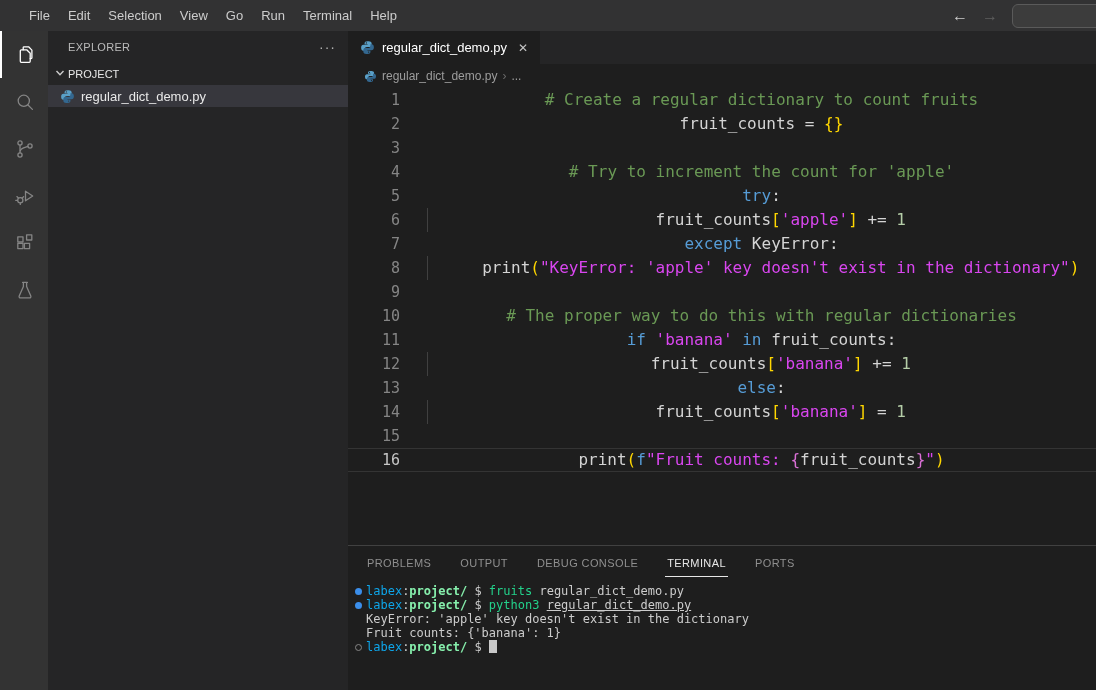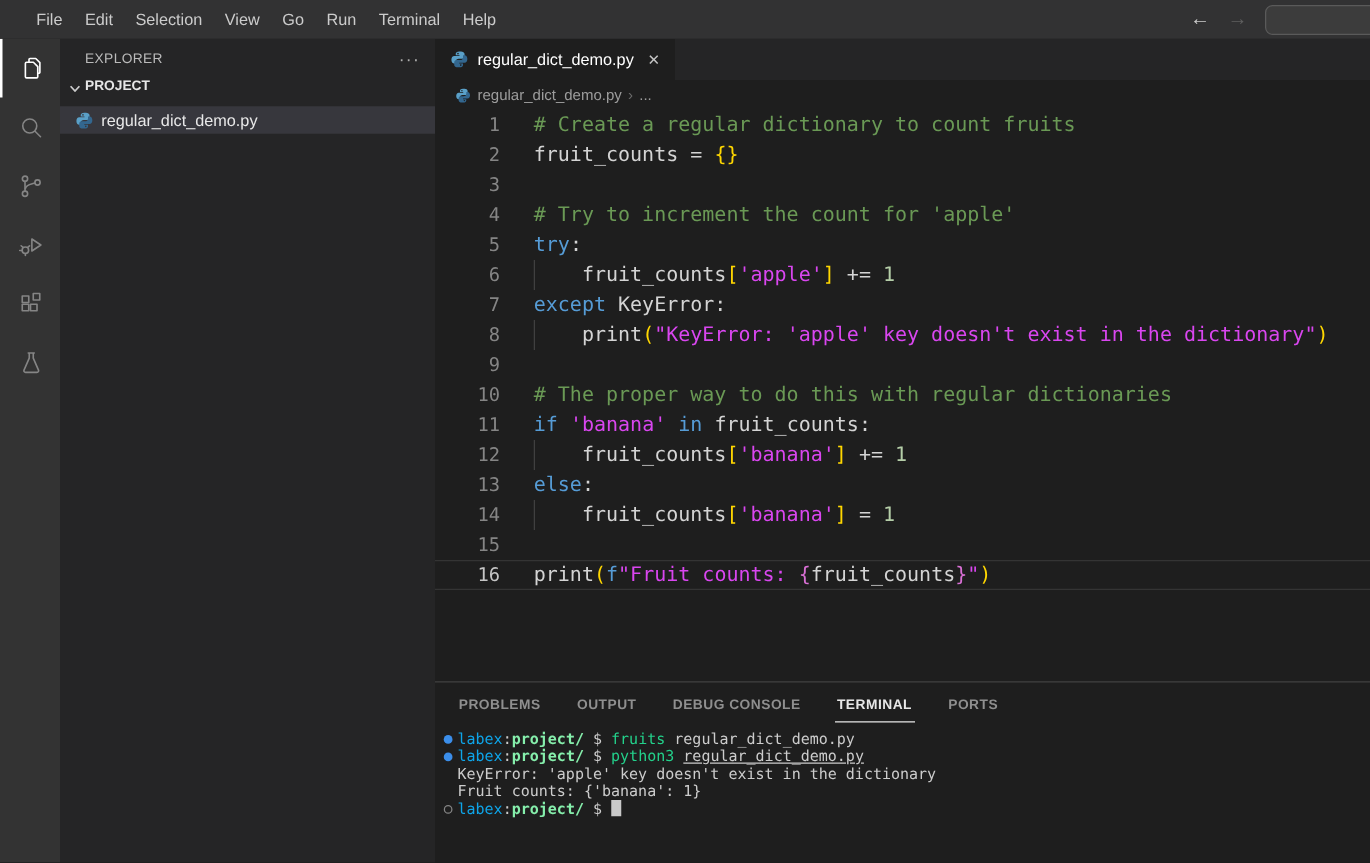--- a/index.html
+++ b/index.html
@@ -30,22 +30,22 @@
   .ab-item.active { border-left-color:#ffffff; color:#ffffff; }
   .ab-item svg { width:24px; height:24px; stroke:currentColor; fill:none;
                  stroke-width:1.3; stroke-linejoin:round; stroke-linecap:round; }
 
   
   .sidebar { width:300px; background:#252526; flex-shrink:0; color:#cccccc; }
   .sidebar-header { height:32px; display:flex; align-items:center; padding:0 12px 0 20px;
                     font-size:11px; color:#bbbbbb; }
   .sidebar-header .spacer { flex:1; }
   .more-actions { color:#b0b0b0; font-size:14px; letter-spacing:1px; }
-  .section-row { height:22px; display:flex; padding-left:4px;
-                 font-size:11px; font-weight:bold; color:#e7e7e7; }
+  .section-row { height:22px; display:flex; align-items:center; padding-left:4px;
+                 font-size:11px; font-weight:normal; color:#e7e7e7; }
   .chev svg { width:16px; height:16px; stroke:#cccccc; fill:none; stroke-width:1.4; }
   .file-row { height:22px; display:flex; align-items:center; background:#37373d;
               padding-left:12px; gap:6px; font-size:13px; color:#e8e8e8; }
   .py-icon svg { width:15px; height:15px; display:block; }
 
   
   .editor-col { flex:1; display:flex; flex-direction:column; background:#1e1e1e; min-width:0; }
   .tabbar { height:33px; background:#252526; display:flex; flex-shrink:0; }
   .tab { background:#1e1e1e; display:flex; align-items:center; gap:7px; padding:0 12px;
          font-size:13px; color:#ffffff; }
@@ -53,33 +53,33 @@
   .breadcrumb { height:24px; display:flex; align-items:center; gap:5px; padding-left:16px;
                 font-size:12px; color:#9d9d9d; flex-shrink:0; }
   .crumb-sep { color:#6a6a6a; }
   .breadcrumb .py-icon svg { width:13px; height:13px; }
 
   
   .code { flex:1; overflow:hidden; font-family:"DejaVu Sans Mono", monospace;
           font-size:16px; }
   .line { display:flex; height:24px; line-height:24px; }
   .gutter { width:52px; flex-shrink:0; text-align:right; color:#858585; font-size:15px; }
-  .lcontent { margin-left:27px; white-space:pre; position:relative; flex:1; color:#d4d4d4; }
+  .lcontent { margin-left:27px; white-space:pre; position:relative; flex:1; color:#d4d4d4;text-align:center; }
   .line.guide .lcontent::before { content:""; position:absolute; left:0; top:0; bottom:0;
                                   width:1px; background:#404040; }
   .line.current { box-shadow: inset 0 1px 0 rgba(255,255,255,.10),
                               inset 0 -1px 0 rgba(255,255,255,.10); }
   .line.current .gutter { color:#c6c6c6; }
   .cm { color:#6a9955; } .kw { color:#569cd6; } .str { color:#d946ef; }
   .num { color:#b5cea8; } .pln { color:#d4d4d4; } .b1 { color:#ffd700; }
   .b2 { color:#da70d6; }
 
   
   .panel { height:145px; flex-shrink:0; border-top:1px solid #414141; background:#1e1e1e; }
-  .panel-tabs { height:32px; display:flex; align-items:flex-end; padding-left:17px;font-weight:bold; }
+  .panel-tabs { height:32px; display:flex; align-items:center; padding-left:17px; }
   .panel-tab { font-size:11px; letter-spacing:.4px; color:#8f8f8f; margin-right:25px;
                padding:9px 2px 7px; border-bottom:1px solid transparent; }
   .panel-tab.active { color:#e7e7e7; border-bottom-color:#e7e7e7; }
 
   
   .terminal { padding:6px 0 0 4px; font-family:"DejaVu Sans Mono", monospace; }
   .trow { display:flex; height:14px; line-height:14px; font-size:12px; white-space:pre; }
   .tdec { width:14px; flex-shrink:0; display:flex; align-items:center; padding-left:3px; }
   .dot-filled { width:7px; height:7px; border-radius:50%; background:#3b8eea; }
   .dot-hollow { width:7px; height:7px; border-radius:50%; border:1px solid #858585; }

